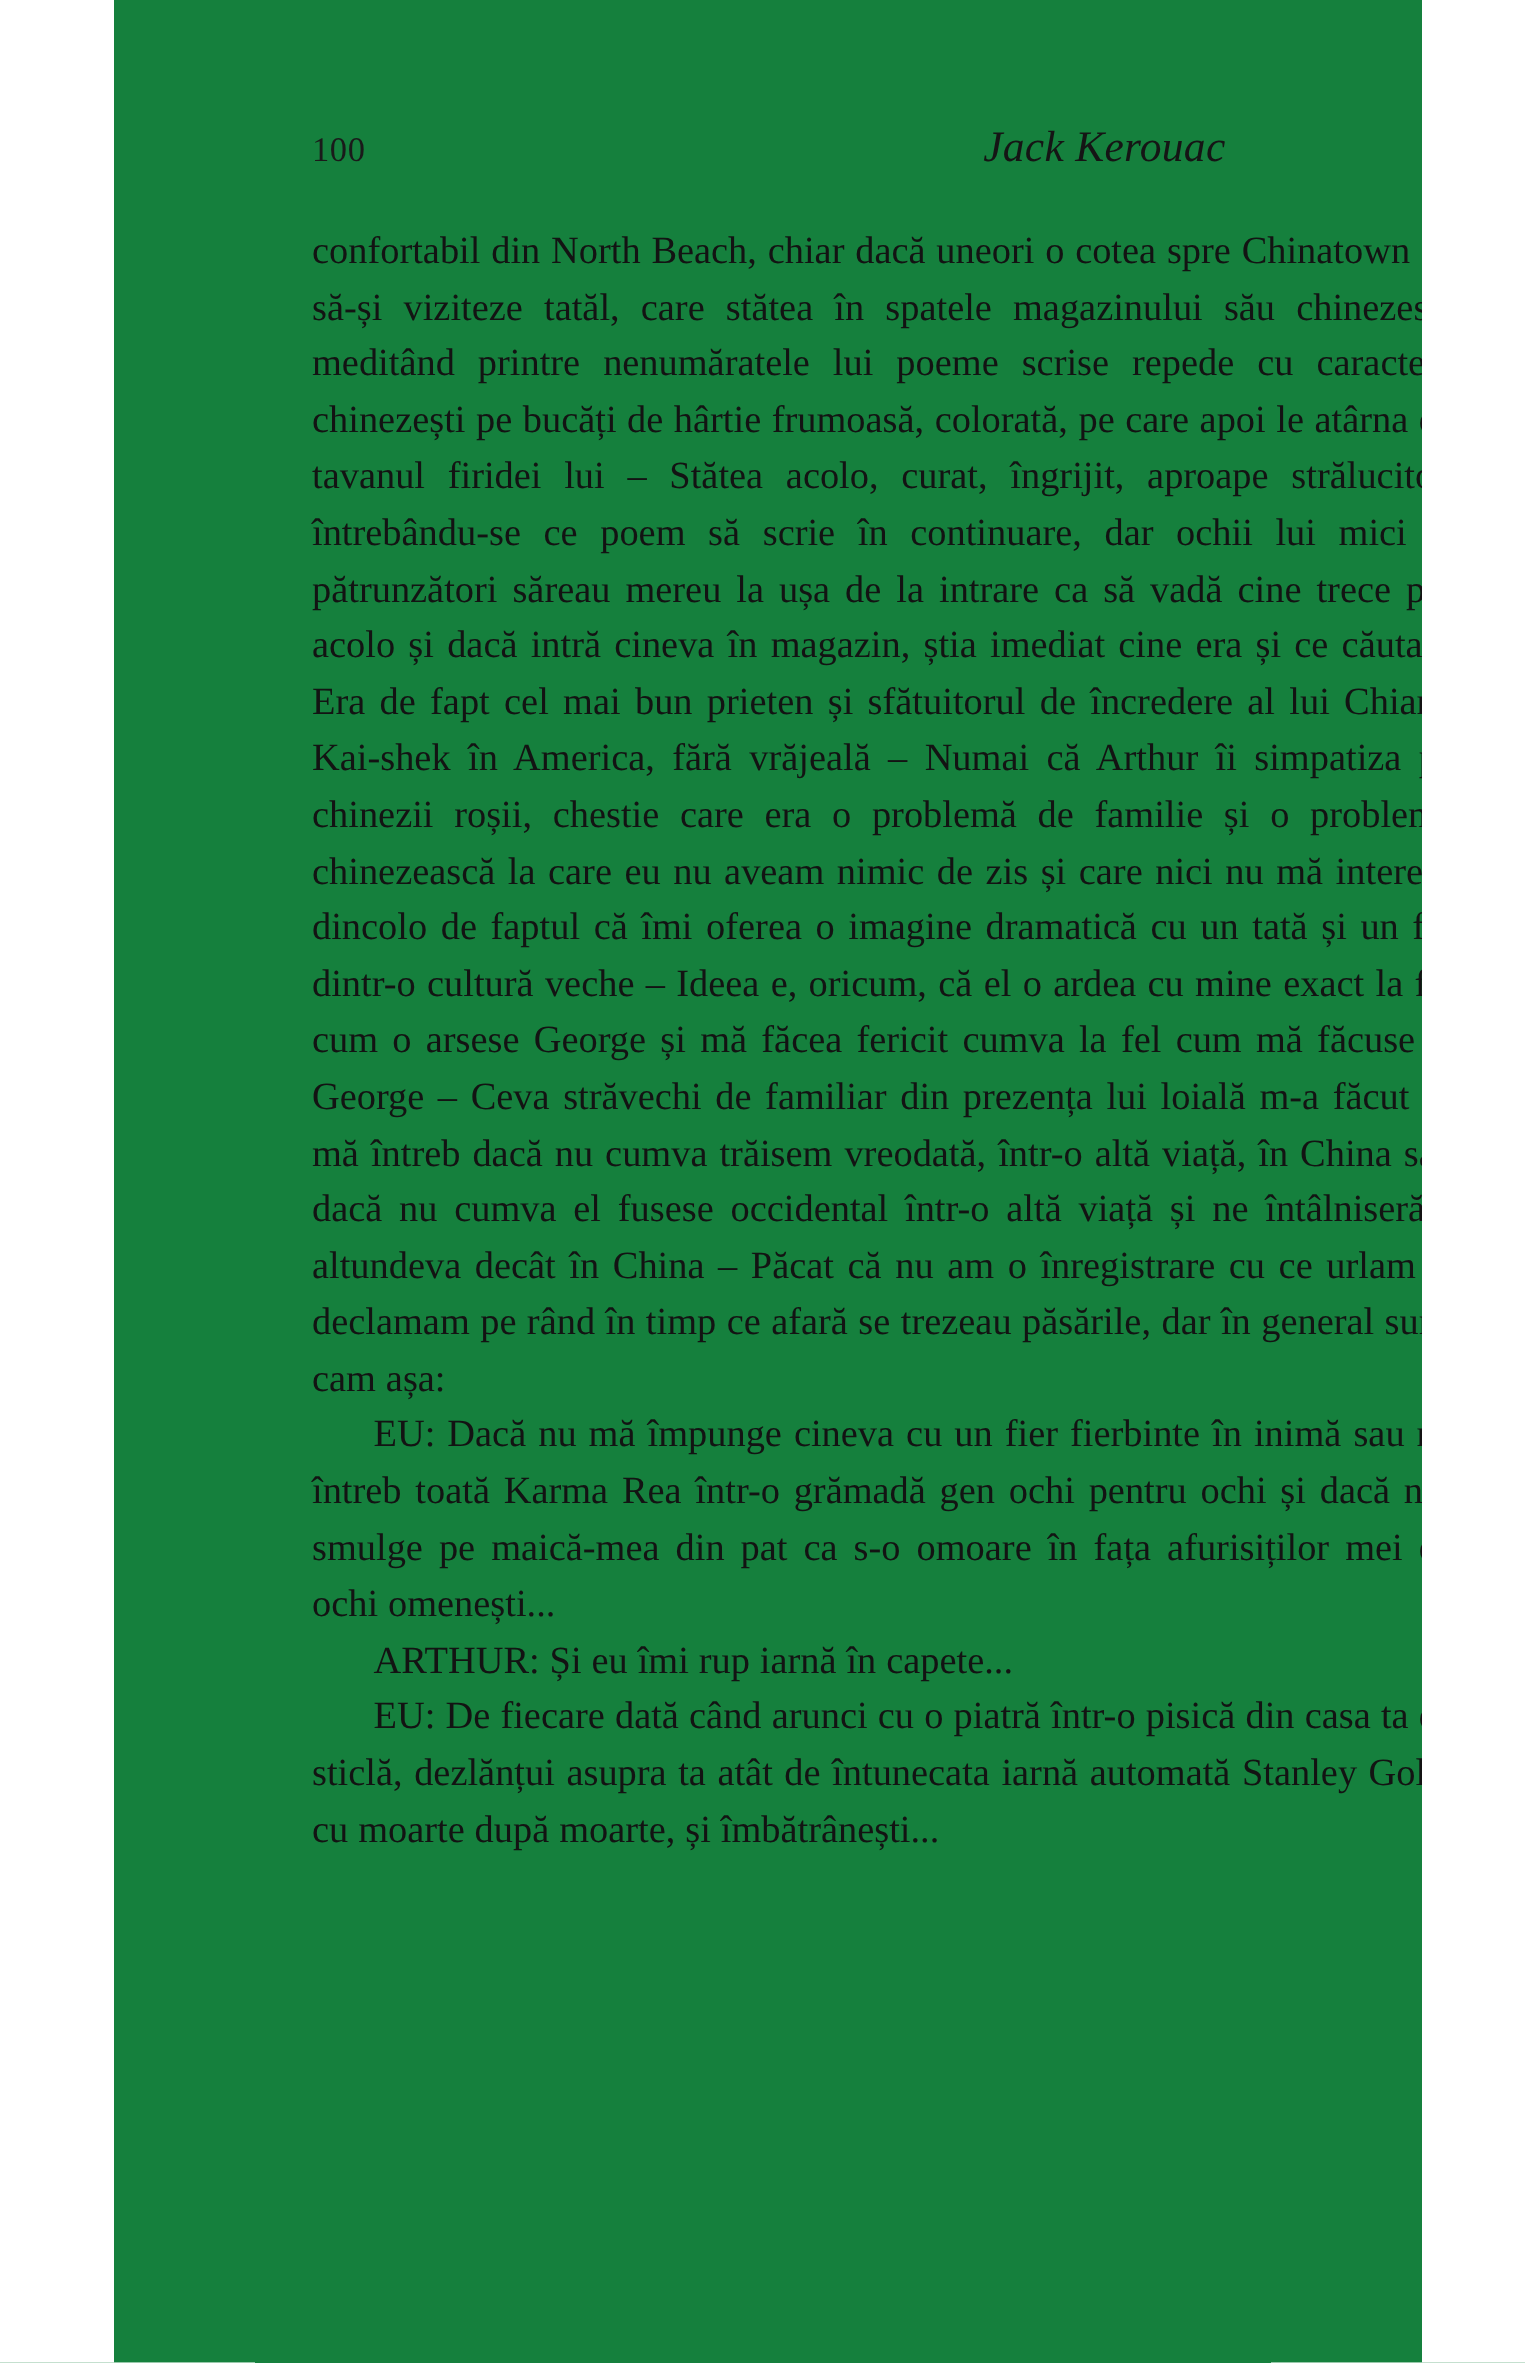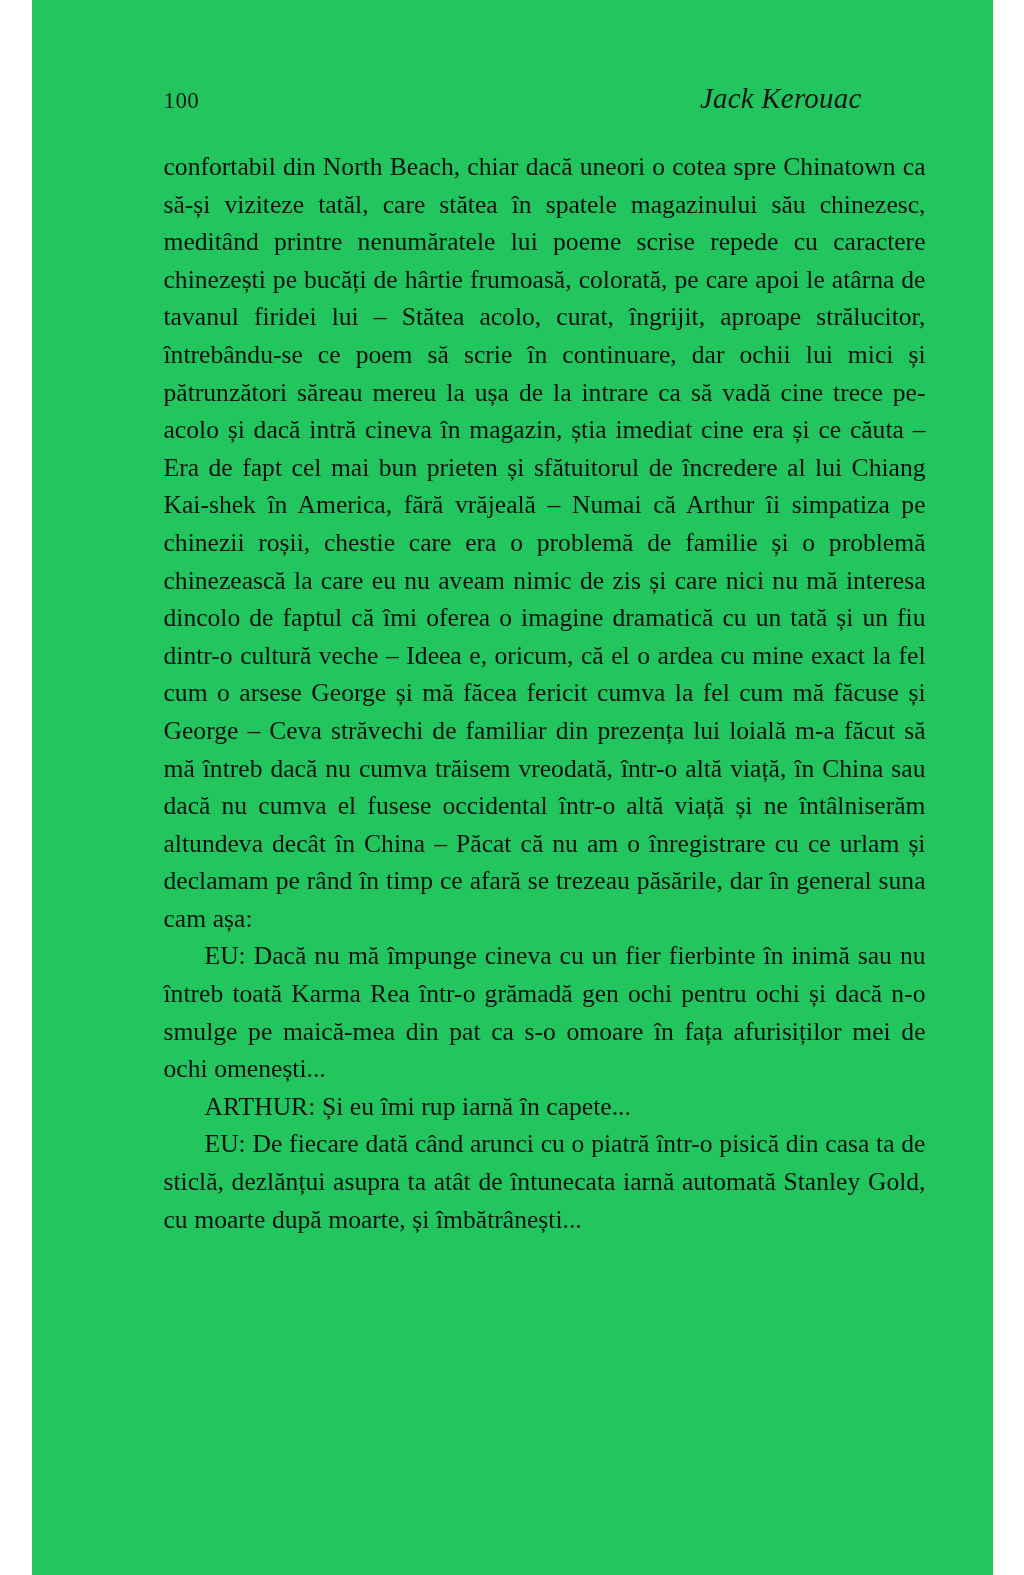--- a/index.html
+++ b/index.html
@@ -9,24 +9,24 @@
     background: #ffffff;
   }
   body {
     font-family: "Liberation Serif", "DejaVu Serif", serif;
     color: #121212;
     -webkit-font-smoothing: antialiased;
   }
 
   .page {
     position: relative;
-    width: 961px;
+    width: 872px;
     height: 1575px;
     margin: 0 auto;
-    background: #22c55e;
+    background: #15803d;
     overflow: hidden;
     box-sizing: border-box;
   }
 
   
   .running-head {
     position: absolute;
     left: 132px;
     right: 131px;
     top: 84px;

